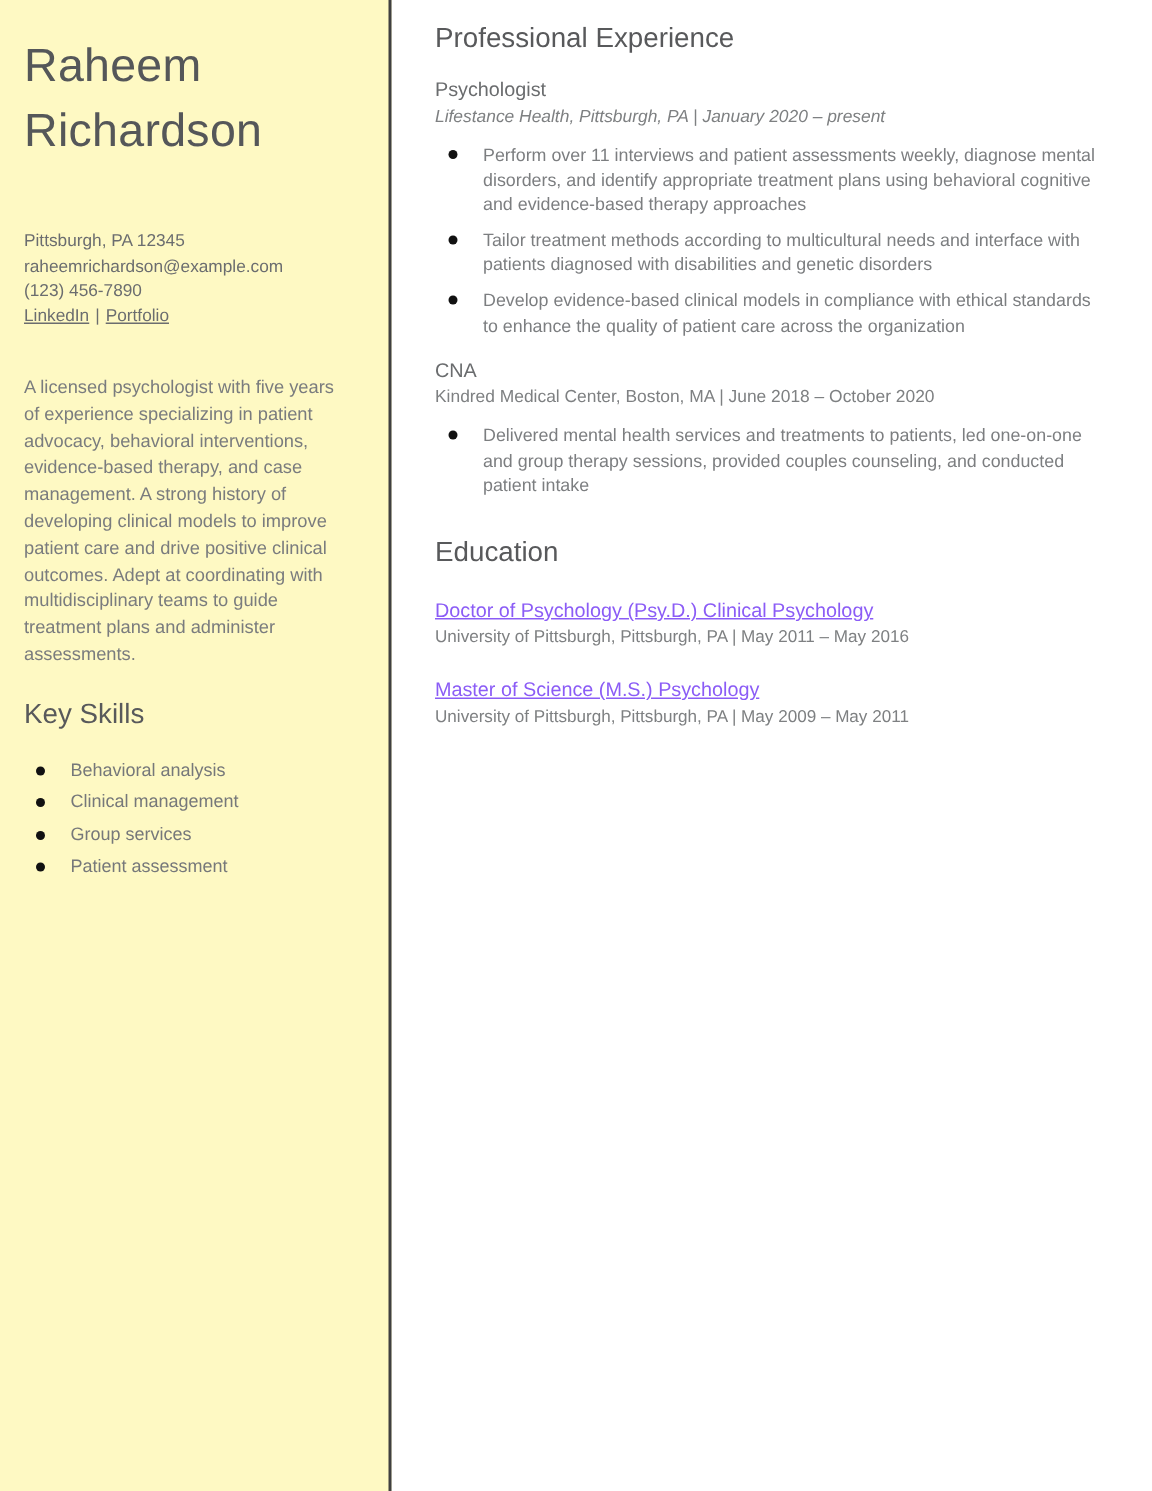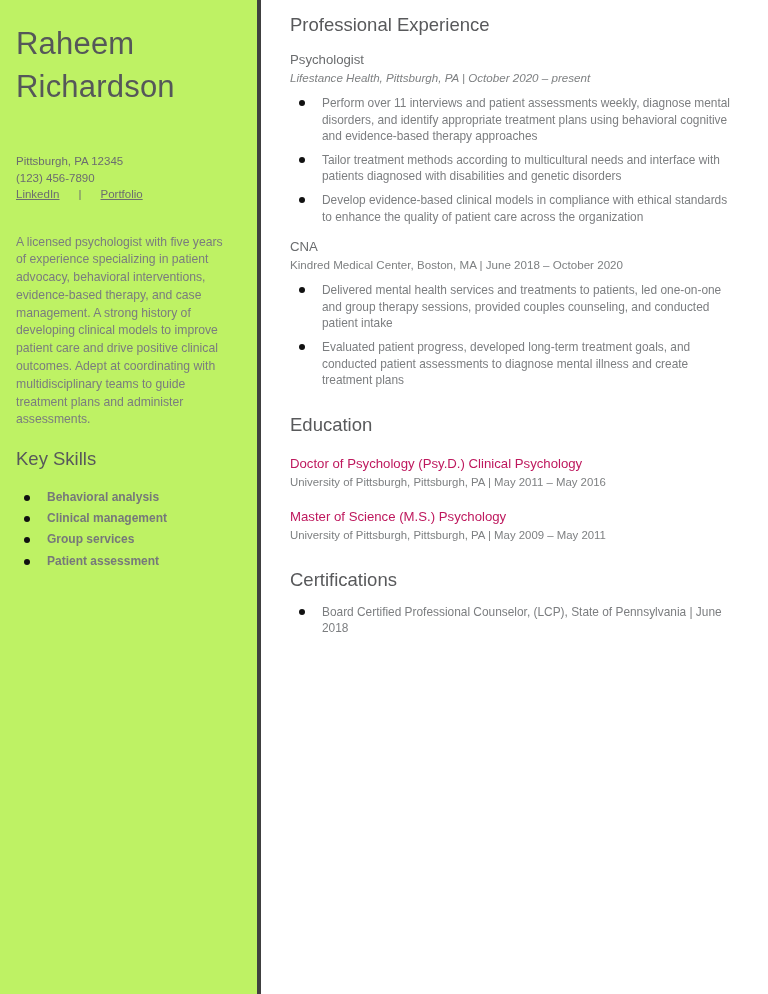--- a/index.html
+++ b/index.html
@@ -20,22 +20,22 @@
     height: 994px;
     display: flex;
     align-items: stretch;
     background: #ffffff;
   }
 
   
   .sidebar {
     width: 261px;
     min-width: 261px;
-    background: #bef264;
-    border-right: 4px solid #404040;
+    background: #fef9c3;
+    border-right: 2px solid #404040;
     box-sizing: border-box;
     padding: 18px 16px 0 16px;
   }
   .name-block {
     margin-top: 4px;
   }
   .name-line {
     font-size: 31px;
     line-height: 43px;
     color: #555759;
@@ -48,21 +48,21 @@
     font-size: 11.5px;
     line-height: 16.5px;
     color: #6b6d6f;
   }
   .contact-line {
     white-space: nowrap;
   }
   .links-line {
     display: flex;
     align-items: baseline;
-    gap: 15px;
+    gap: 0;
     margin-top: 0;
     text-align: right;
   }
   .link {
     color: #6b6d6f;
     text-decoration: underline;
     cursor: pointer;
   }
   .link-sep {
     color: #6b6d6f;
@@ -79,21 +79,20 @@
     margin-top: 18px;
     font-size: 18.5px;
     line-height: 24px;
     color: #58595b;
     font-weight: 400;
   }
   .skills-list {
     margin: 14px 0 0 0;
     padding: 0;
     list-style: none;
-    font-weight: bold;
   }
   .skills-list li {
     position: relative;
     padding-left: 31px;
     font-size: 12px;
     line-height: 21.3px;
     color: #76787a;
   }
   .skills-list li::before {
     content: "";
@@ -166,21 +165,22 @@
     height: 6px;
     border-radius: 50%;
     background: #111111;
   }
   .edu-entry {
     margin-top: 16px;
   }
   .edu-title {
     font-size: 13.2px;
     line-height: 20px;
-    color: #be185d;
+    color: #8b5cf6;
+    text-decoration: underline;
   }
   .edu-sub {
     font-size: 11.4px;
     line-height: 17px;
     color: #7e8082;
   }
   .cert-list {
     margin-top: 11px;
   }
 </style>
@@ -191,20 +191,21 @@
 
   <aside class="sidebar">
 
     <div class="name-block">
       <div class="name-line">Raheem</div>
       <div class="name-line">Richardson</div>
     </div>
 
     <div class="contact-block">
       <div class="contact-line">Pittsburgh, PA 12345</div>
+      <div class="contact-line">raheemrichardson@example.com</div>
       <div class="contact-line">(123) 456-7890</div>
       <div class="links-line">
         <span class="link">LinkedIn</span>
         <span class="link-sep">|</span>
         <span class="link">Portfolio</span>
       </div>
     </div>
 
     <p class="summary">A licensed psychologist with five years of experience specializing in patient advocacy, behavioral interventions, evidence-based therapy, and case management. A strong history of developing clinical models to improve patient care and drive positive clinical outcomes. Adept at coordinating with multidisciplinary teams to guide treatment plans and administer assessments.</p>
 
@@ -218,53 +219,46 @@
 
   </aside>
 
   <main class="main">
 
     <section class="section">
       <h1 class="section-heading">Professional Experience</h1>
 
       <div class="entry first">
         <div class="entry-title">Psychologist</div>
-        <div class="entry-sub italic">Lifestance Health, Pittsburgh, PA | October 2020 – present</div>
+        <div class="entry-sub italic">Lifestance Health, Pittsburgh, PA | January 2020 – present</div>
         <ul class="bullets">
           <li>Perform over 11 interviews and patient assessments weekly, diagnose mental disorders, and identify appropriate treatment plans using behavioral cognitive and evidence-based therapy approaches</li>
           <li>Tailor treatment methods according to multicultural needs and interface with patients diagnosed with disabilities and genetic disorders</li>
           <li>Develop evidence-based clinical models in compliance with ethical standards to enhance the quality of patient care across the organization</li>
         </ul>
       </div>
 
       <div class="entry">
         <div class="entry-title">CNA</div>
         <div class="entry-sub">Kindred Medical Center, Boston, MA | June 2018 – October 2020</div>
         <ul class="bullets">
           <li>Delivered mental health services and treatments to patients, led one-on-one and group therapy sessions, provided couples counseling, and conducted patient intake</li>
-          <li>Evaluated patient progress, developed long-term treatment goals, and conducted patient assessments to diagnose mental illness and create treatment plans</li>
         </ul>
       </div>
     </section>
 
     <section class="section">
       <h1 class="section-heading">Education</h1>
 
       <div class="edu-entry">
         <div class="edu-title">Doctor of Psychology (Psy.D.) Clinical Psychology</div>
         <div class="edu-sub">University of Pittsburgh, Pittsburgh, PA | May 2011 – May 2016</div>
       </div>
 
       <div class="edu-entry">
         <div class="edu-title">Master of Science (M.S.) Psychology</div>
         <div class="edu-sub">University of Pittsburgh, Pittsburgh, PA | May 2009 – May 2011</div>
       </div>
     </section>
 
-    <section class="section">
-      <h1 class="section-heading">Certifications</h1>
-      <ul class="bullets cert-list">
-        <li>Board Certified Professional Counselor, (LCP), State of Pennsylvania | June 2018</li>
-      </ul>
-    </section>
 
   </main>
 </div>
 
 </body></html>

